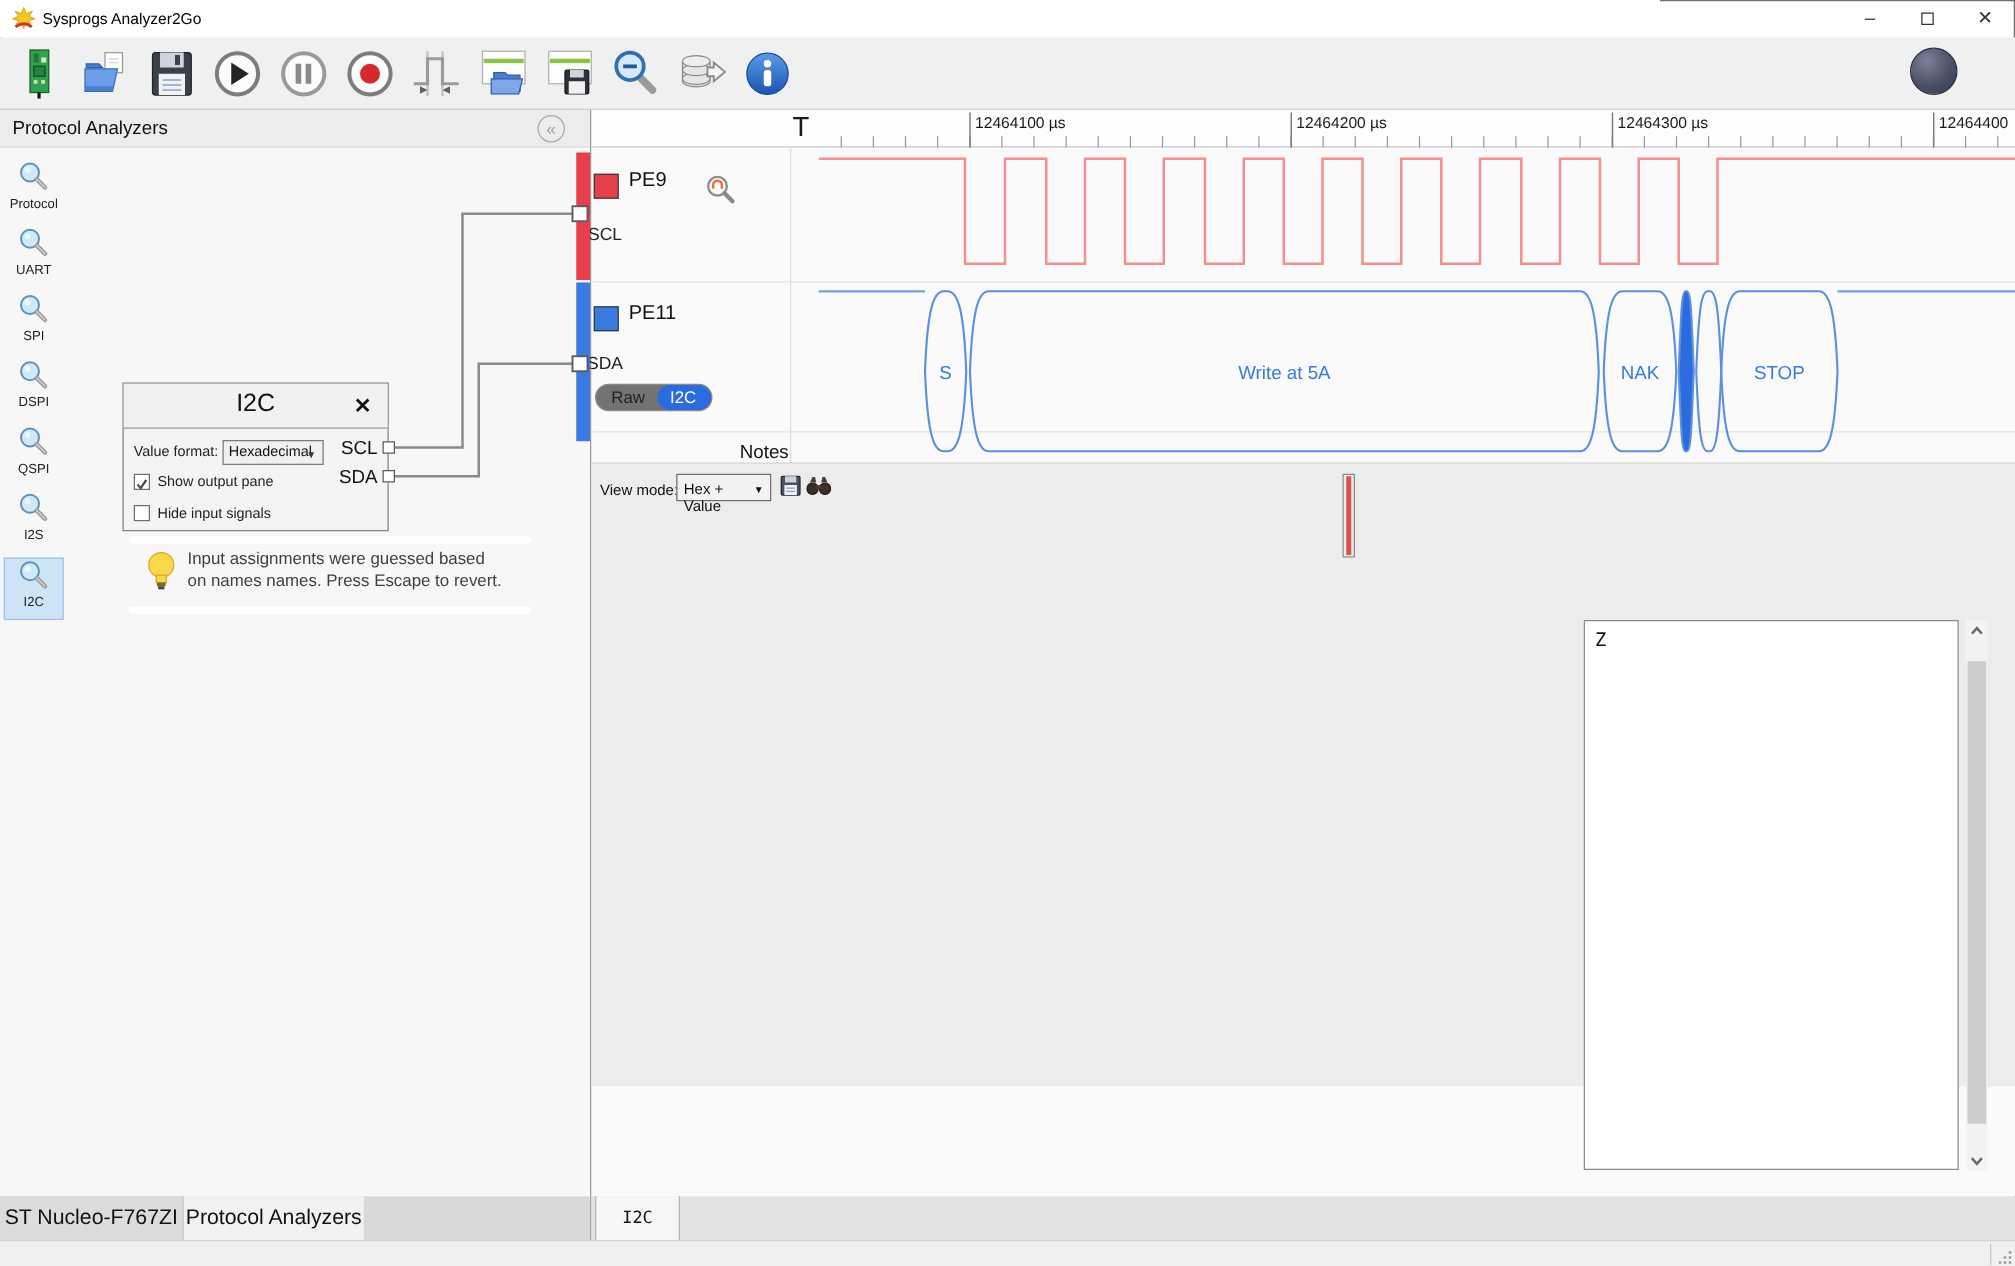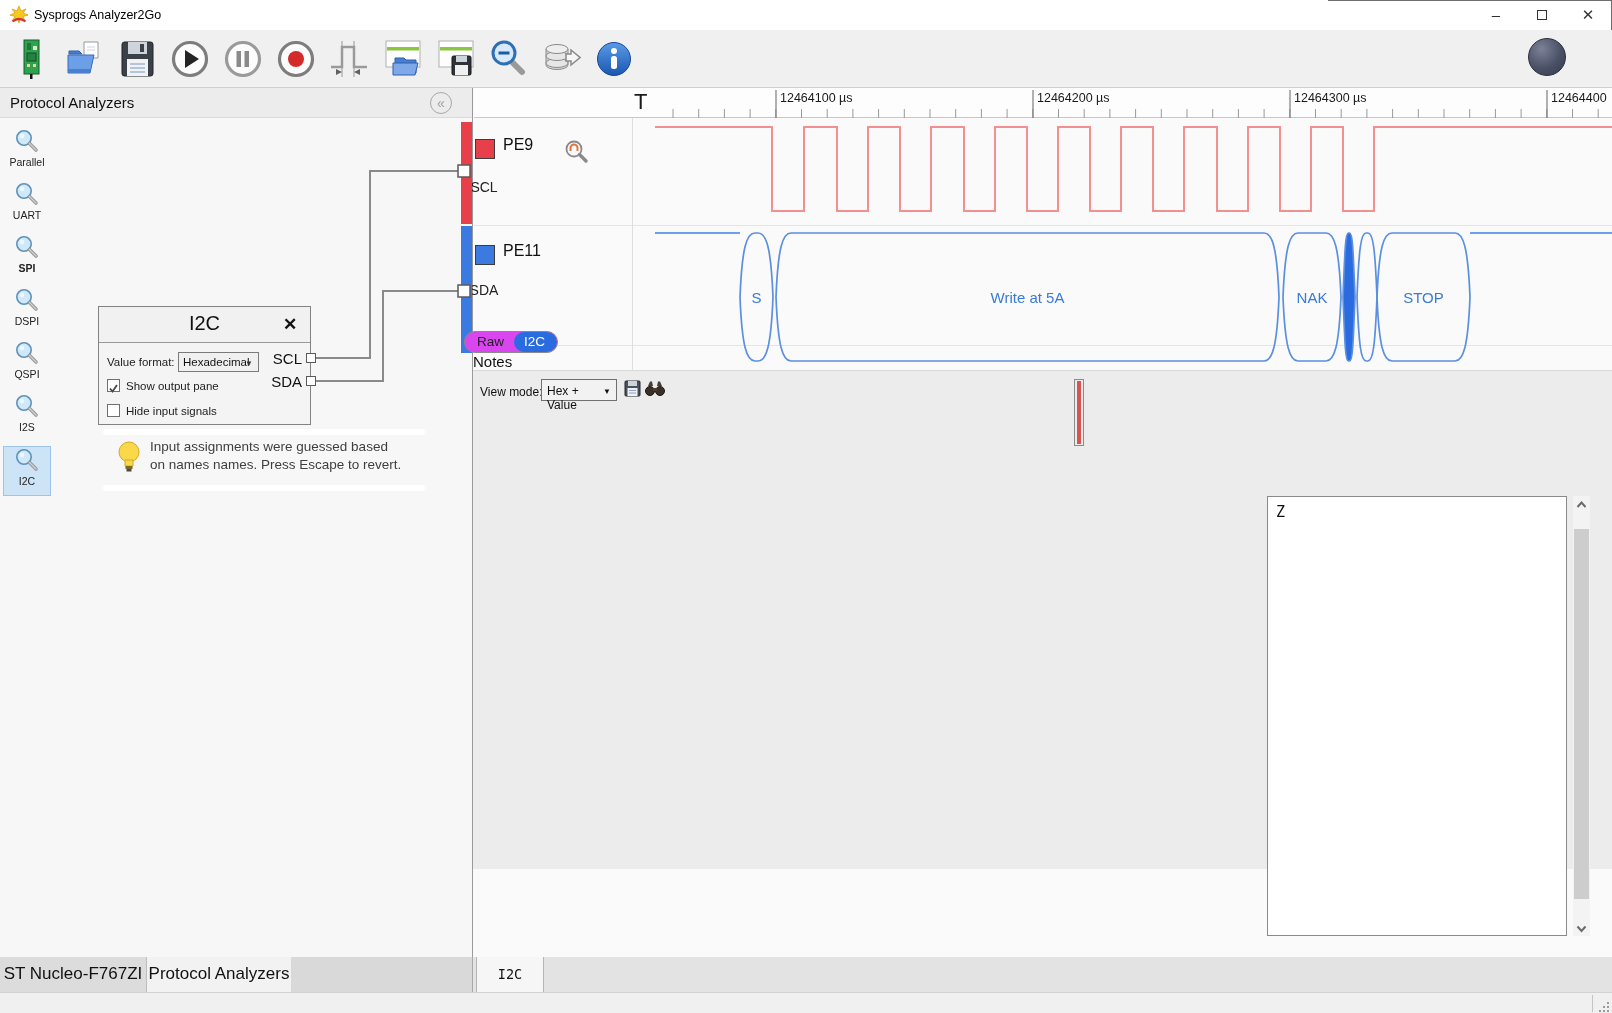--- a/index.html
+++ b/index.html
@@ -48,25 +48,25 @@
   
   #signal-area{left:472px;top:88px;width:1140px;height:869px;background:#fafafa;border-left:1px solid #9a9a9a;}
   #ruler{left:1px;top:0;width:1139px;height:30px;background:#fdfdfd;border-bottom:1px solid #c8c8c8;}
   #t-marker{left:160px;top:1px;font-size:22px;color:#1a1a1a;}
   .hline{background:#e4e4e4;height:1px;}
   .vline{background:#dedede;width:1px;}
   .chanbar{width:11px;}
   .swatch{width:20px;height:20px;border:1.5px solid #3c3c3c;}
   .chan-name{font-size:16px;color:#101010;}
   .chan-sub{font-size:14px;color:#222;}
-  #raw-i2c-toggle{left:464px;top:307px;height:22px;border:1px solid #8a8a8a;border-radius:11px;overflow:hidden;
-     display:flex;background:#d946ef;margin-top:24px;}
+  #raw-i2c-toggle{left:476px;top:307px;height:22px;border:1px solid #8a8a8a;border-radius:11px;overflow:hidden;
+     display:flex;background:#737373;}
   #raw-half{padding:2px 10px 0 12px;font-size:13.5px;color:#222;}
   #i2c-half{padding:2px 12px 0 10px;font-size:13.5px;color:#fff;background:#2b6be0;border-radius:11px;}
-  #notes-label{left:473px;top:353px;width:158px;text-align:left;font-size:15px;color:#111;}
+  #notes-label{left:473px;top:353px;width:158px;text-align:right;font-size:15px;color:#111;}
 
   
   #ov-line{left:473px;top:386px;width:1139px;height:2px;background:#ef8a8a;}
   #ov-marker{left:1074px;top:379px;width:10px;height:67px;border:1px solid #8b8b8b;background:#ececec;}
   #ov-marker-inner{left:2px;top:1px;width:4px;height:63px;background:#d9534f;}
 
   
   #output-section{left:473px;top:370px;width:1139px;height:499px;background:#ececec;border-top:1px solid #d8d8d8;}
   #view-mode-label{left:7px;top:14px;font-size:12px;color:#111;}
   #view-mode-dd{left:68px;top:8px;width:76px;height:22px;border:1px solid #707070;background:#f2f2f2;
@@ -226,32 +226,32 @@
     </div>
 
     <div id="analyzer-list">
         <div class="an-item" style="top: 40px;">
           <div><svg width="26" height="26" viewBox="0 0 26 26">
               <circle cx="10" cy="10" r="7.2" fill="#cfe9fa" stroke="#5e92b8" stroke-width="1.6"></circle>
               <circle cx="8" cy="8" r="2.4" fill="#eef8ff" opacity="0.9"></circle>
               <line x1="15.5" y1="15.5" x2="22" y2="22" stroke="#9a9a9a" stroke-width="3.6" stroke-linecap="round"></line>
               <line x1="15.5" y1="15.5" x2="22" y2="22" stroke="#cecece" stroke-width="1.4" stroke-linecap="round"></line>
             </svg></div>
-          <div class="an-label">Parallel</div>
+          <div class="an-label">Protocol</div>
         </div>
         <div class="an-item" style="top: 93px;">
           <div><svg width="26" height="26" viewBox="0 0 26 26">
               <circle cx="10" cy="10" r="7.2" fill="#cfe9fa" stroke="#5e92b8" stroke-width="1.6"></circle>
               <circle cx="8" cy="8" r="2.4" fill="#eef8ff" opacity="0.9"></circle>
               <line x1="15.5" y1="15.5" x2="22" y2="22" stroke="#9a9a9a" stroke-width="3.6" stroke-linecap="round"></line>
               <line x1="15.5" y1="15.5" x2="22" y2="22" stroke="#cecece" stroke-width="1.4" stroke-linecap="round"></line>
             </svg></div>
           <div class="an-label">UART</div>
         </div>
-        <div class="an-item" style="top: 146px; font-weight: bold;">
+        <div class="an-item" style="top: 146px;">
           <div><svg width="26" height="26" viewBox="0 0 26 26">
               <circle cx="10" cy="10" r="7.2" fill="#cfe9fa" stroke="#5e92b8" stroke-width="1.6"></circle>
               <circle cx="8" cy="8" r="2.4" fill="#eef8ff" opacity="0.9"></circle>
               <line x1="15.5" y1="15.5" x2="22" y2="22" stroke="#9a9a9a" stroke-width="3.6" stroke-linecap="round"></line>
               <line x1="15.5" y1="15.5" x2="22" y2="22" stroke="#cecece" stroke-width="1.4" stroke-linecap="round"></line>
             </svg></div>
           <div class="an-label">SPI</div>
         </div>
         <div class="an-item" style="top: 199px;">
           <div><svg width="26" height="26" viewBox="0 0 26 26">

